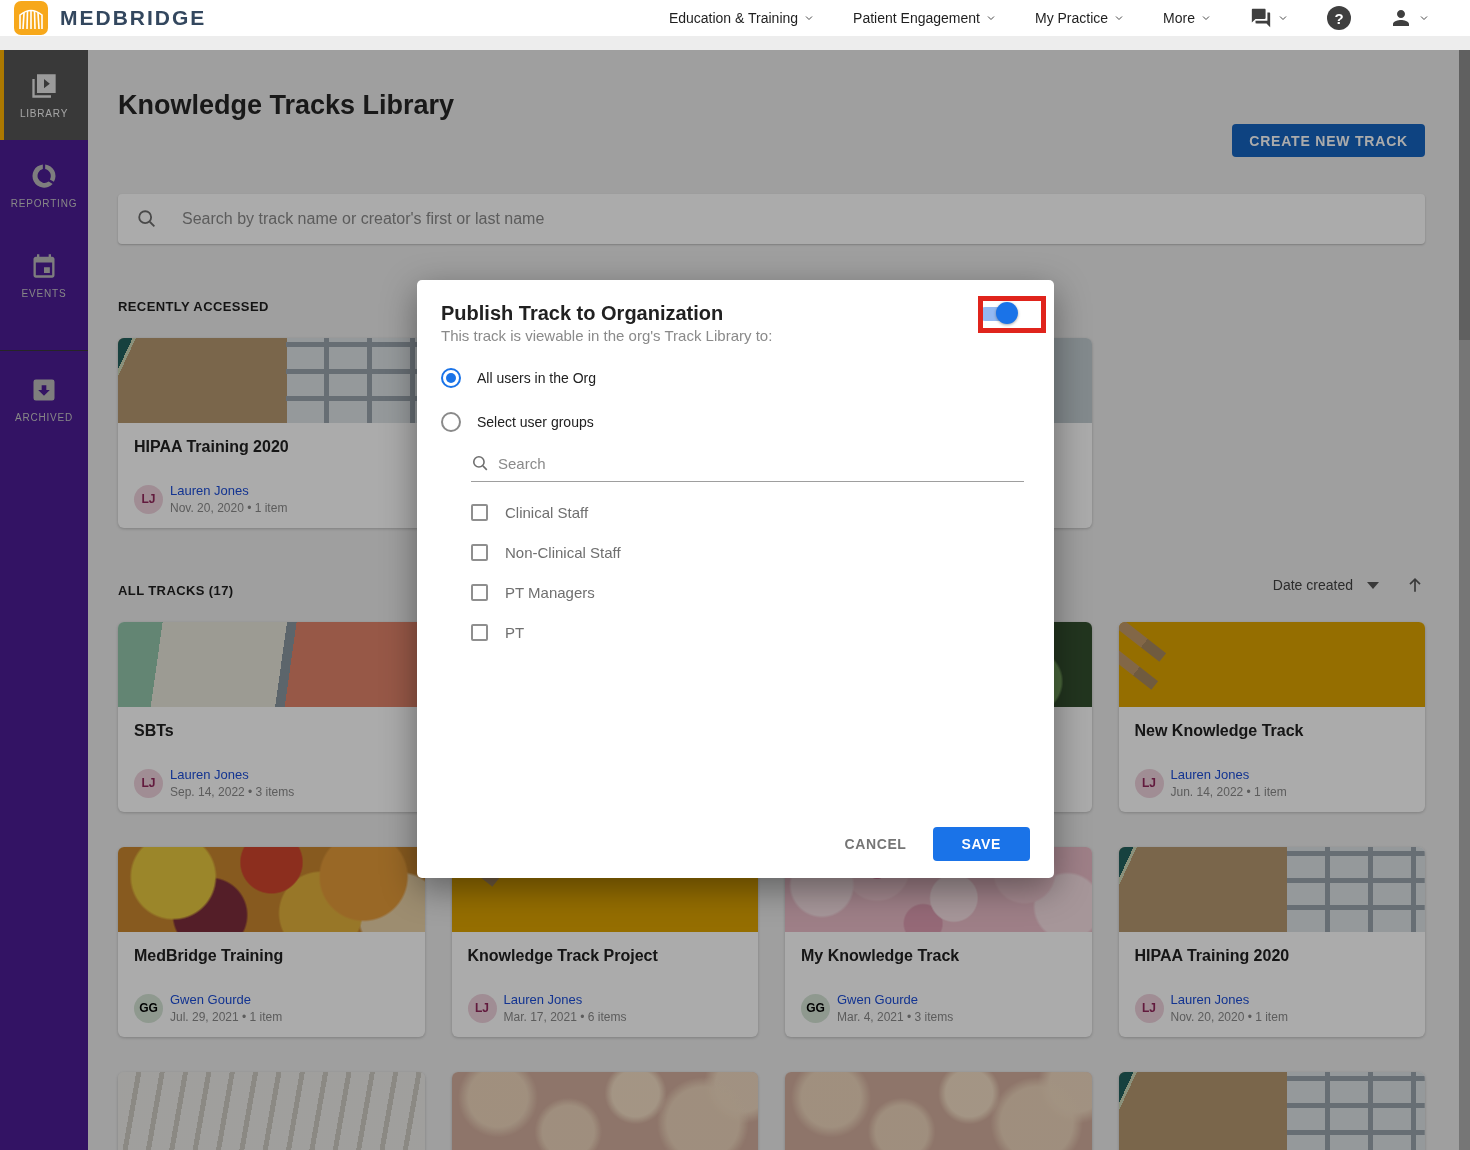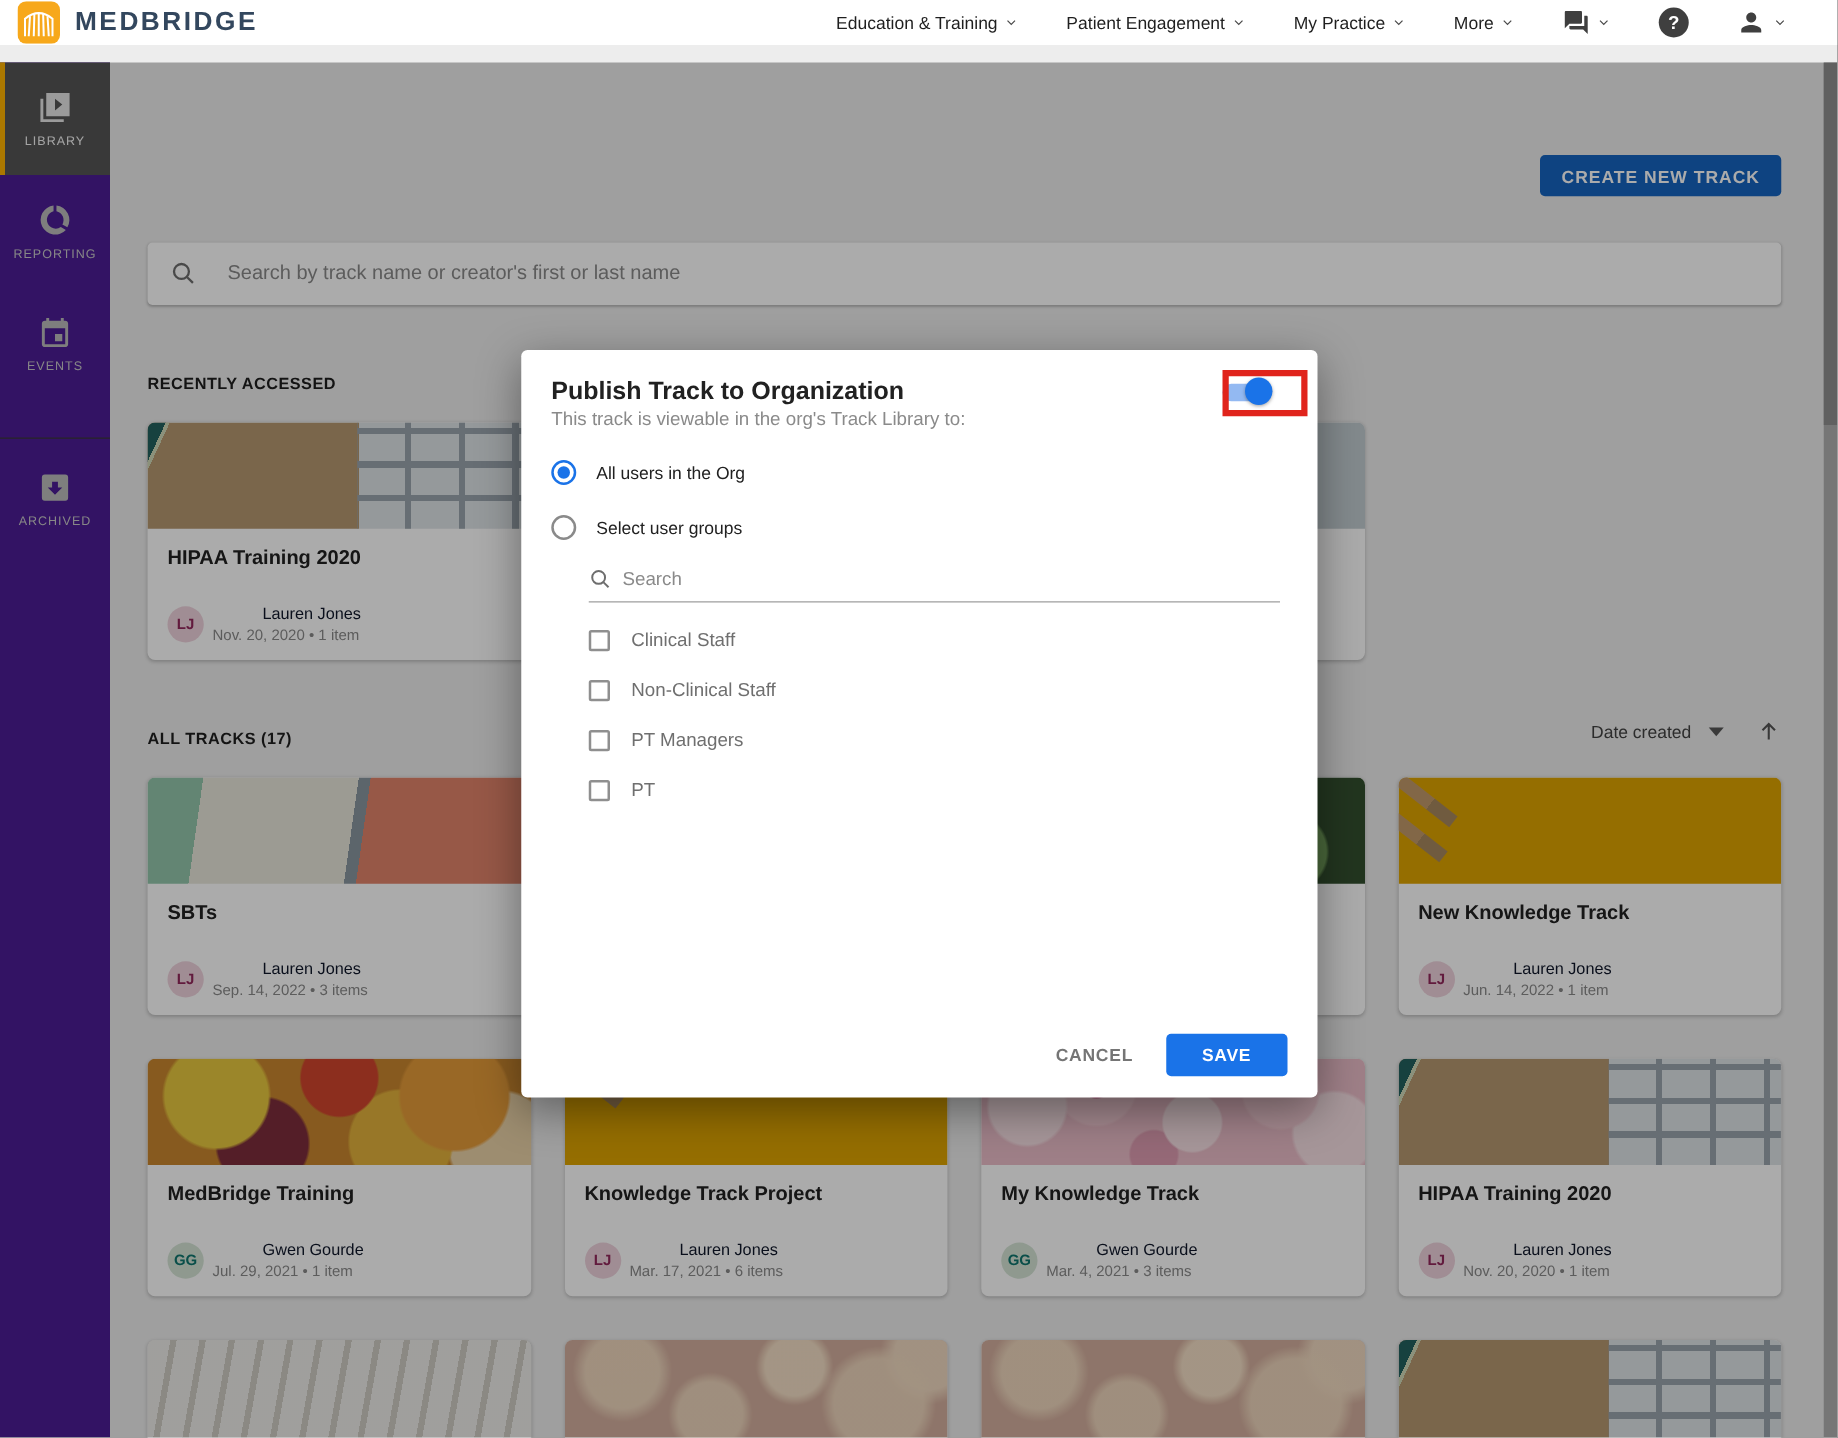--- a/index.html
+++ b/index.html
@@ -51,22 +51,22 @@
   .row-all-1 { top:572px; }
   .row-all-2 { top:797px; }
   .row-all-3 { top:1022px; }
 
   .card { position:relative; height:190px; background:#FFFFFF; border-radius:6px; box-shadow:0 1px 3px rgba(0,0,0,0.2); overflow:hidden; cursor:pointer; }
   .card-img { height:85px; width:100%; }
   .card-title { margin:15px 16px 0; font-size:16px; font-weight:700; color:#212121; white-space:nowrap; overflow:hidden; }
   .card-footer { position:absolute; left:16px; bottom:13px; display:flex; align-items:center; gap:7px; }
   .avatar { width:29px; height:29px; border-radius:50%; display:flex; align-items:center; justify-content:center; font-size:12px; font-weight:700; }
   .avatar.lj { background:#EFD3DD; color:#93285C; }
-  .avatar.gg { background:#D5E5D6; color:#0f766e; }
-  .card-name { font-size:13px; color:#0f172a;margin-left:40px; }
+  .avatar.gg { background:#D5E5D6; color:#000000; }
+  .card-name { font-size:13px; color:#1d4ed8; }
   .card-meta { font-size:12px; color:#8A8A8A; margin-top:3px; }
 
   
   .img-desk { background:
       linear-gradient(115deg, #23615E 0 9%, #CFD8B8 9% 11%, transparent 11%),
       repeating-linear-gradient(90deg, transparent 0 38px, #9AA5AD 38px 43px),
       repeating-linear-gradient(0deg, transparent 0 22px, #9AA5AD 22px 27px),
       linear-gradient(90deg, rgba(182,152,113,1) 0 55%, #DFE4E8 55% 100%);
     background-size:40% 100%, 45% 100%, 45% 100%, 100% 100%;
     background-position:left bottom, right top, right top, 0 0; background-repeat:no-repeat; }
@@ -234,20 +234,21 @@
     <div class="side-divider"></div>
     <div class="side-item archived">
       <svg viewBox="0 0 24 24">
         <path d="M5 3h14a2 2 0 0 1 2 2v14a2 2 0 0 1-2 2H5a2 2 0 0 1-2-2V5a2 2 0 0 1 2-2zm7 14 5-5h-3V8h-4v4H7l5 5z"></path>
       </svg>
       <span class="side-label">ARCHIVED</span>
     </div>
   </div>
 
   <div class="content">
+    <h1 class="page-title">Knowledge Tracks Library</h1>
     <button class="create-btn">CREATE NEW TRACK</button>
 
     <div class="search-bar">
       <svg viewBox="0 0 24 24">
         <circle cx="10" cy="10" r="6.5" fill="none" stroke="#6E6E6E" stroke-width="2"></circle>
         <line x1="15" y1="15" x2="20" y2="20" stroke="#6E6E6E" stroke-width="2"></line>
       </svg>
       <input type="text" placeholder="Search by track name or creator's first or last name" style="">
     </div>
 

